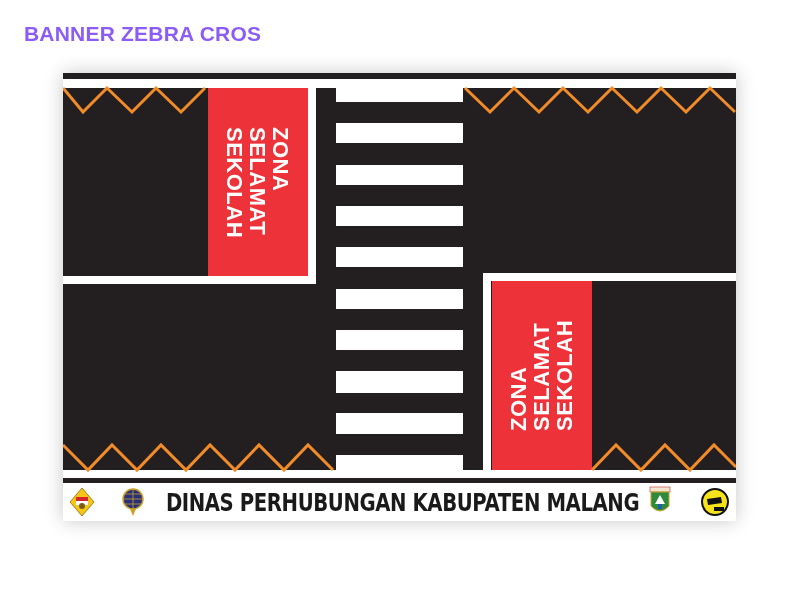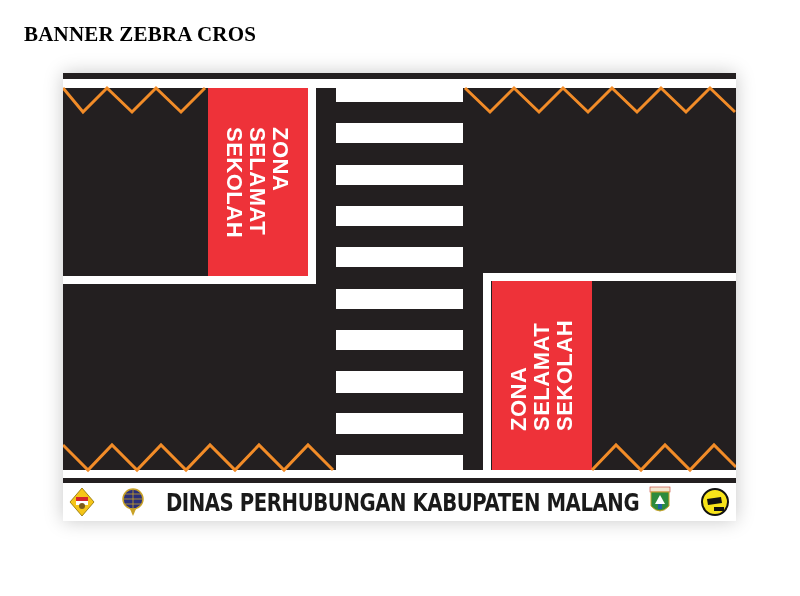--- a/index.html
+++ b/index.html
@@ -3,22 +3,22 @@
 <meta charset="utf-8">
 <style>
   html, body { margin: 0; padding: 0; }
   body {
     width: 800px; height: 596px; position: relative; overflow: hidden;
     background: #ffffff;
     font-family: "Liberation Sans", sans-serif;
   }
   .page-title {
     position: absolute; left: 24px; top: 22px;
-    font-family: Liberation Serif, serif;
-    font-weight: bold; font-size: 21px; color: #000000;
+    font-family: Liberation Sans, sans-serif;
+    font-weight: bold; font-size: 21px; color: #8b5cf6;
     letter-spacing: 0.2px;
   }
   .banner {
     position: absolute; left: 63px; top: 73px; width: 673px; height: 448px;
     background: #ffffff;
     box-shadow: 0 0 18px rgba(0,0,0,0.22);
   }
   .banner svg.art { position: absolute; left: 0; top: 0; }
   .zsk {
     position: absolute; display: flex; align-items: center; justify-content: center;

